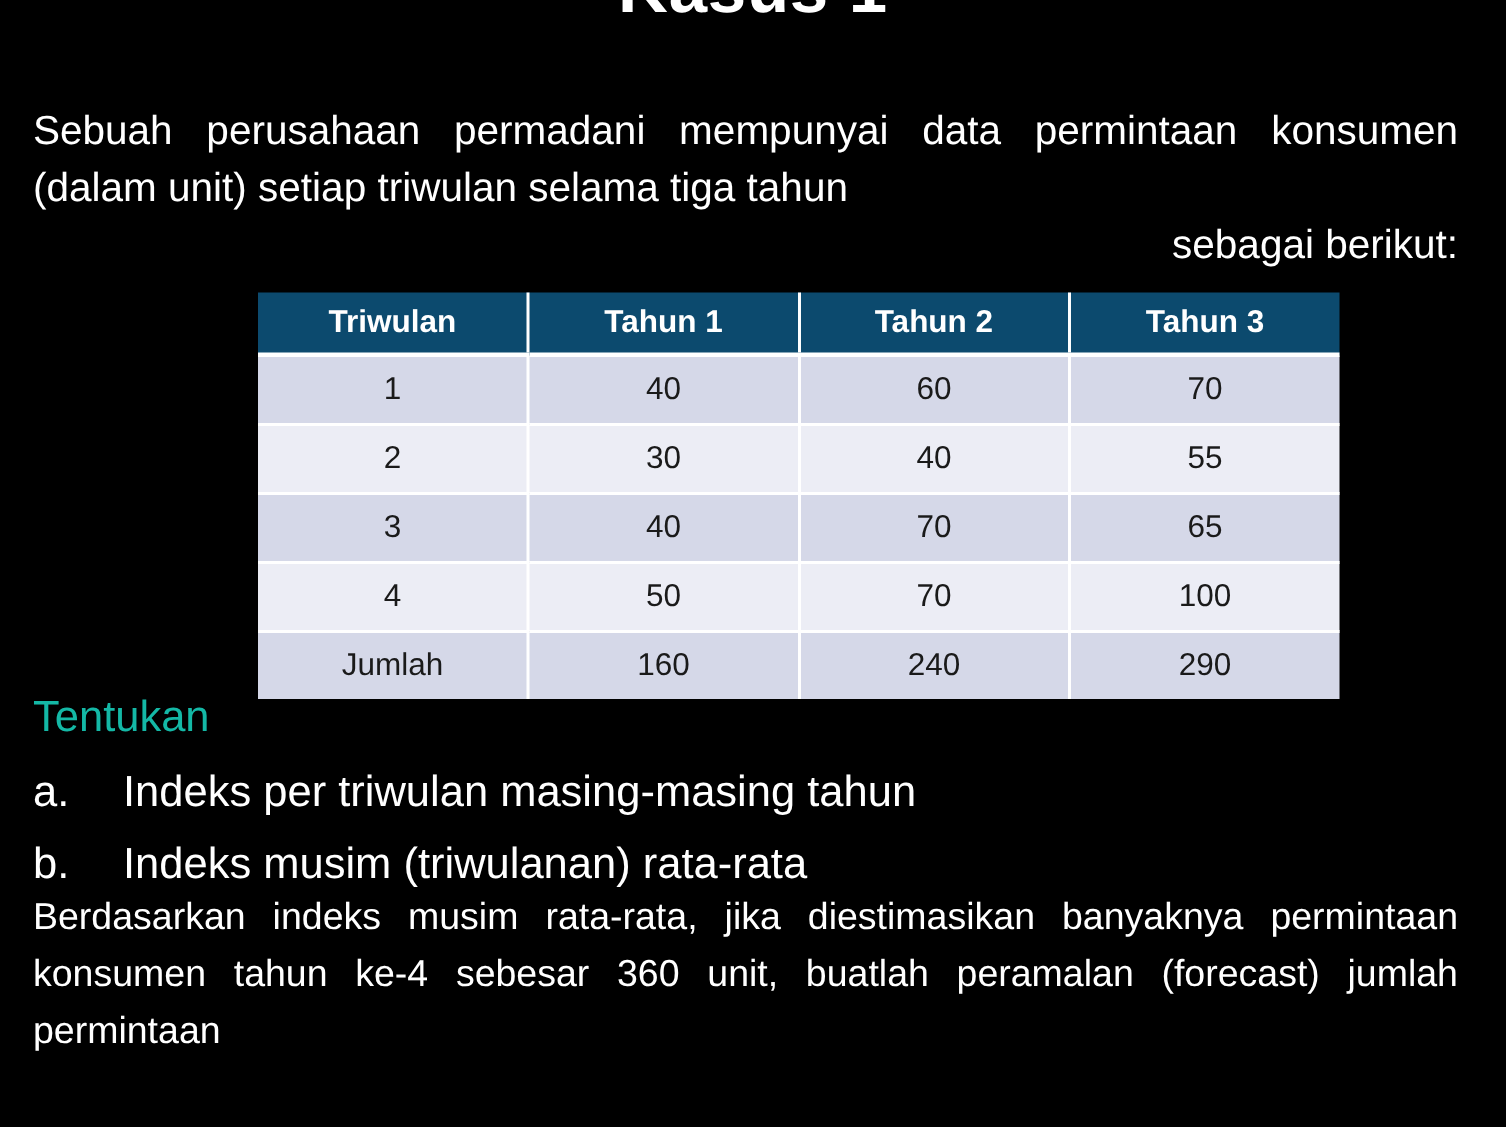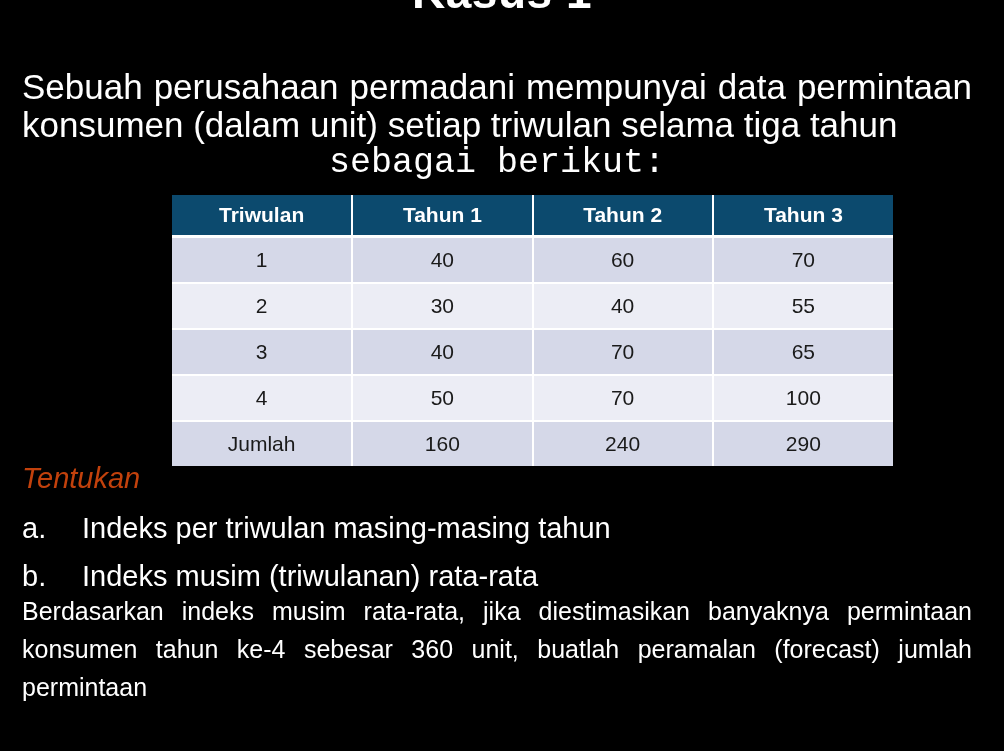--- a/index.html
+++ b/index.html
@@ -38,27 +38,27 @@
     letter-spacing: 0.5px;
     white-space: nowrap;
   }
 
   
   #intro {
     position: absolute;
     left: 22px;
     top: 68px;
     width: 950px;
-    font-size: 35px;
+    font-size: 27px;
     line-height: 38px;
     text-align: justify;
     text-justify: inter-word;
     color: #ffffff;
   }
-  #intro .lastline { text-align: center; font-family: Liberation Mono, monospace; }
+  #intro .lastline { text-align: right; }
 
   
   #demand-table {
     position: absolute;
     left: 172px;
     top: 195px;
     width: 721px;
     border-collapse: collapse;
     table-layout: fixed;
     font-size: 21px;
@@ -96,22 +96,21 @@
   #demand-table tbody tr.odd  td { background: #d5d8e8; }
   #demand-table tbody tr.even td { background: #ecedf5; }
 
   
   #tentukan {
     position: absolute;
     left: 22px;
     top: 459px;
     font-size: 29px;
     line-height: 38px;
-    color: #c2410c;
-    font-style: italic;
+    color: #14b8a6;
   }
 
   
   #question-list {
     position: absolute;
     left: 22px;
     top: 504px;
     width: 950px;
   }
   #question-list .q-item {

